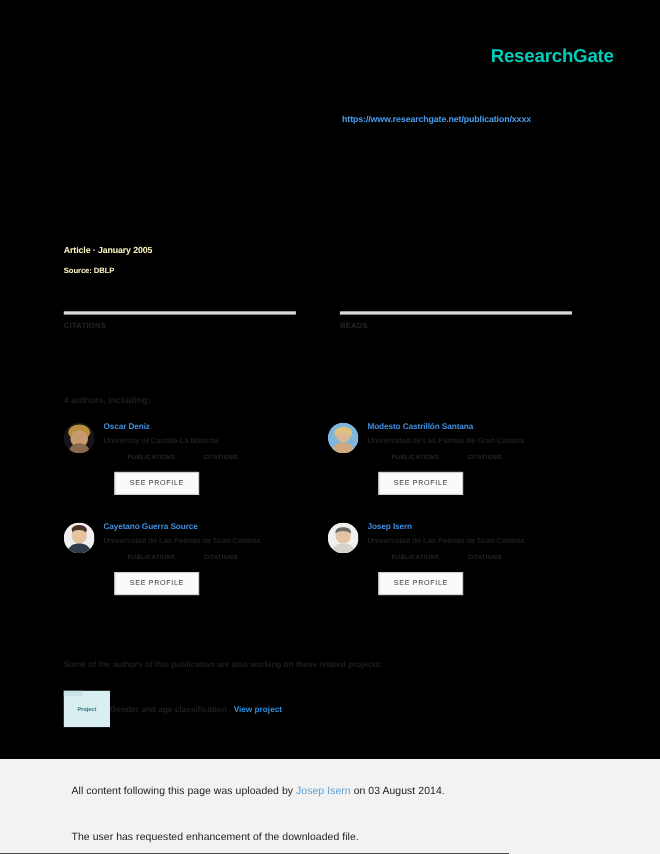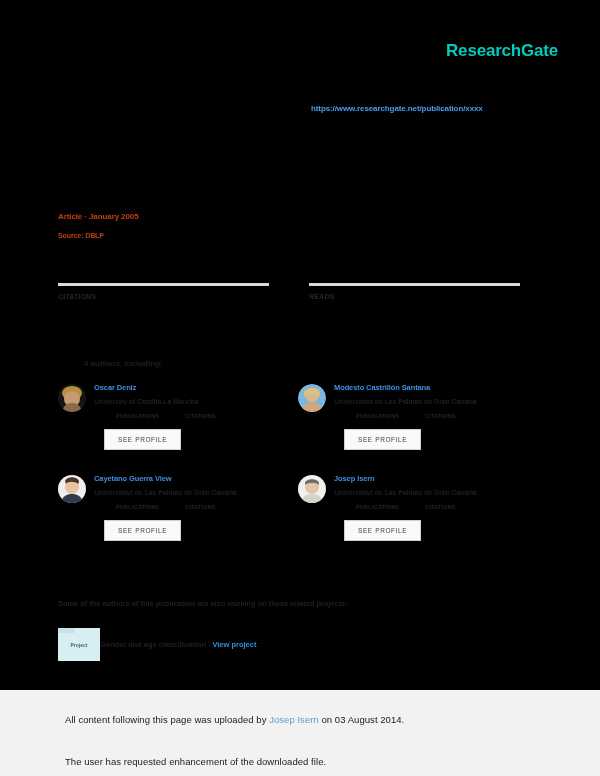--- a/index.html
+++ b/index.html
@@ -26,22 +26,22 @@
   .rg-url{
     position:absolute;top:104px;left:311px;
     font-size:8px;font-weight:bold;
     color:#4a9ded;
     filter:blur(0.55px);
     letter-spacing:-0.1px;
   }
 
   
   .meta{
-    position:absolute;left:58px;top:212px;
-    color:#c2410c;
+    position:absolute;left:58px;top:223px;
+    color:#fef9c3;
   }
   .meta .line1{
     font-size:8px;font-weight:bold;
     filter:blur(0.5px);
     letter-spacing:-0.1px;
     margin-bottom:11px;
   }
   .meta .line2{
     font-size:7px;font-weight:bold;
     filter:blur(0.5px);
@@ -63,21 +63,20 @@
   .stat-label{
     font-size:7px;font-weight:bold;color:#262626;
     filter:blur(0.5px);letter-spacing:0.2px;
   }
 
   
   .authors-head{
     position:absolute;left:58px;top:359px;
     font-size:8px;font-weight:bold;color:#1f1f1f;
     filter:blur(0.5px);
-    margin-left:26px;
   }
   .authors{
     position:absolute;left:58px;top:382px;
     width:468px;
     display:flex;flex-wrap:wrap;
     column-gap:12px;row-gap:23px;
   }
   .author{
     width:228px;
     display:flex;gap:8px;
@@ -242,21 +241,21 @@
     <div class="author">
       <div class="avatar">
         <svg viewBox="0 0 28 28">
             <rect width="28" height="28" fill="#efefef"></rect>
             <circle cx="14" cy="12" r="7" fill="#e8c3a0"></circle>
             <path d="M7 6c2-5 12-5 14 0 0 2-1 3-1 3-2-3-11-3-12 0z" fill="#4a342a"></path>
             <path d="M3 28c1-7 6-9 11-9s10 2 11 9z" fill="#2f3b4a"></path>
           </svg>
       </div>
       <div class="a-body">
-        <div class="a-name">Cayetano Guerra View</div>
+        <div class="a-name">Cayetano Guerra Source</div>
         <div class="a-affil">Universidad de Las Palmas de Gran Canaria</div>
         <div class="a-stats">
           <span class="a-stat">PUBLICATIONS</span>
           <span class="a-stat">CITATIONS</span>
         </div>
         <span class="see-profile">SEE PROFILE</span>
       </div>
     </div>
 
     <div class="author">

